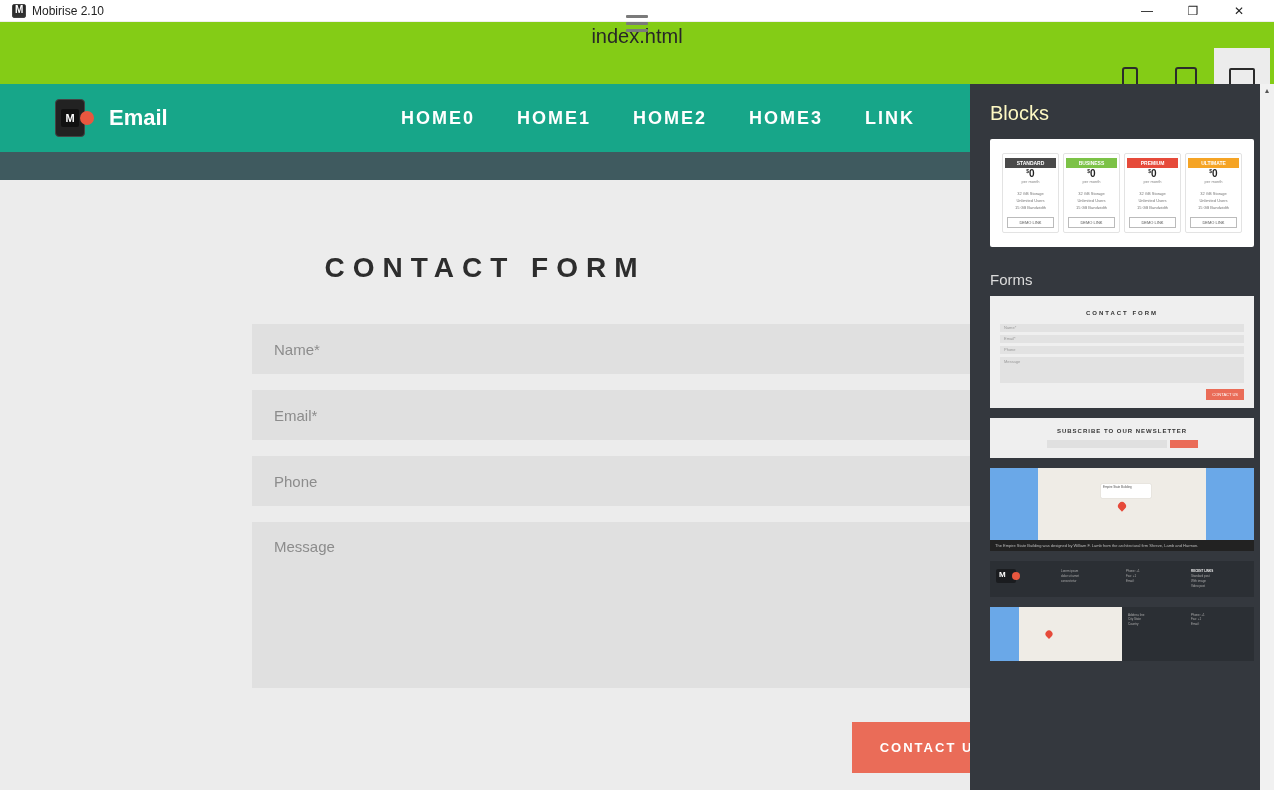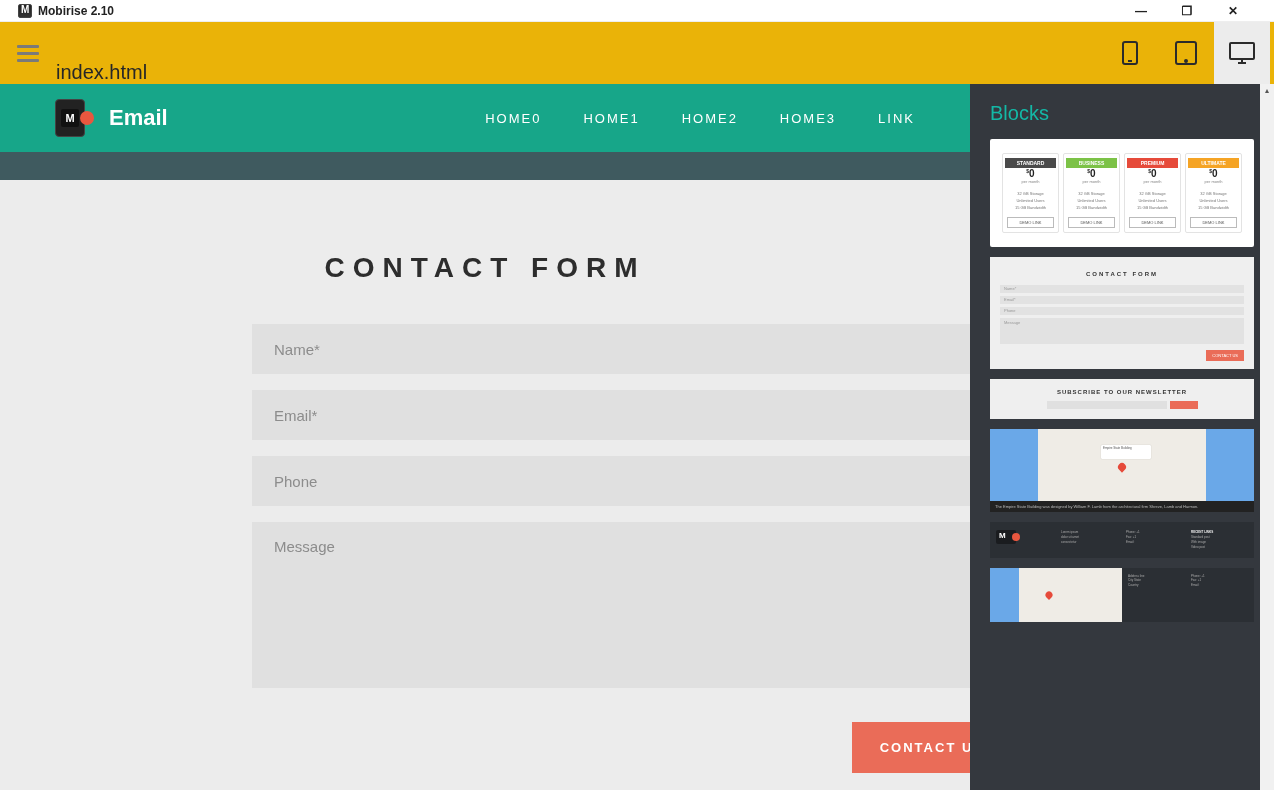--- a/index.html
+++ b/index.html
@@ -1,51 +1,51 @@
 <!DOCTYPE html>
 <html><head>
 <meta charset="utf-8">
 <style>
   * { box-sizing: border-box; margin: 0; padding: 0; }
   html, body { width: 1274px; height: 790px; overflow: hidden; font-family: -apple-system, "Segoe UI", Arial, sans-serif; background: #fff; }
-  .titlebar { height: 22px; display: flex; align-items: center; padding: 0 18px; background: #fff; border-bottom: 1px solid #eee; font-weight: bold; }
+  .titlebar { height: 22px; display: flex; align-items: center; padding: 0 12px; background: #fff; border-bottom: 1px solid #eee; }
   .titlebar .appicon { width: 14px; height: 14px; background: linear-gradient(180deg,#222,#333); border: 1px solid #444; position: relative; margin-right: 6px; border-radius: 2px; }
   .titlebar .appicon::after { content:"M"; position:absolute; left:2px; top:-1px; font-size:10px; color:#fff; font-weight:bold; }
   .titlebar .title { font-size: 12px; color: #222; }
   .titlebar .wbtns { margin-left: auto; display: flex; }
   .titlebar .wbtn { width: 46px; height: 22px; display:flex;align-items:center;justify-content:center; font-size:12px; color:#222; }
-  .toolbar { height: 62px; display: flex; align-items: flex-end; background:#eab308; }
+  .toolbar { height: 62px; display: flex; align-items: center; background:#84cc16;flex-direction:column; }
   .hamburger { width: 56px; height: 62px; display:flex; align-items:center; justify-content:center; cursor:pointer; }
   .hamburger span, .hamburger span::before, .hamburger span::after { display:block; width:22px; height:3px; background:#7a7a7a; border-radius:1px; position:relative; }
   .hamburger span::before,.hamburger span::after{content:"";position:absolute;left:0;}
   .hamburger span::before{top:-7px;} .hamburger span::after{top:7px;}
   .filename { font-size: 20px; color:#272727; }
   .devicebtns { margin-left:auto; margin-right:4px; display:flex; gap:0; }
   .devicebtn { width:56px; height:62px; display:flex; align-items:center; justify-content:center; cursor:pointer; }
   .devicebtn.active { background:#ececec; }
   .devicebtn svg { stroke:#2b2b2b; fill:none; stroke-width:2; }
   .content-row { display:flex; height: calc(790px - 22px - 62px); }
   .preview { width: 970px; height: 100%; overflow:hidden; position:relative; background:#ececec; }
   .site-nav { height: 68px; background:#17a689; display:flex; align-items:center; padding:0 55px 0 55px; gap:14px; }
   .brand-icon { width:30px; height:38px; background:#222; border:1px solid #444; border-radius:4px; position:relative; display:flex;align-items:center;justify-content:center; }
   .brand-icon .m { width:18px; height:18px; background:#111; color:#fff; font-size:11px; font-weight:bold; display:flex;align-items:center;justify-content:center;border-radius:2px; }
   .brand-icon .sun { position:absolute; right:-10px; top:50%; width:14px; height:14px; border-radius:50%; background:#e8573f; transform:translateY(-50%); }
   .brand-text { color:#fff; font-size:22px; font-weight:600; margin-left:10px; }
   .nav-links { margin-left:auto; display:flex; gap:42px; }
-  .nav-links a { color:#fff; font-size:13px; letter-spacing:2px; font-weight:400; text-decoration:none; cursor:pointer; }
+  .nav-links a { color:#fff; font-size:18px; letter-spacing:2px; font-weight:700; text-decoration:none; cursor:pointer; }
   .dark-strip { height: 28px; background:#3f5a5f; }
   .page-body { background:#ececec; padding: 0 0 0 0; position:relative; }
   .form-title { text-align:center; font-size:28px; font-weight:800; letter-spacing:8px; color:#2d2d2d; padding-top:72px; padding-bottom:40px; }
   .form-wrap { margin: 0 0 0 252px; width: 760px; }
   .field { width:100%; height:50px; background:#e0e0e0; border:none; margin-bottom:16px; padding:0 22px; font-size:15px; color:#444; }
   .field::placeholder { color:#8c8c8c; }
   textarea.field { height:166px; padding-top:16px; resize:none; font-family:inherit; }
   .contact-btn { float:right; background:#ea6c58; color:#fff; font-size:13px; font-weight:700; letter-spacing:2px; padding:18px 28px; border:none; cursor:pointer; margin-top:14px; }
   .sidebar { width: 304px; height:100%; background:#34383e; color:#e7e7e7; padding: 0 0 0 0; position:relative; overflow:hidden; }
-  .sidebar-title { font-size:20px; padding:18px 32px 14px 20px; color:#14b8a6; }
+  .sidebar-title { font-size:20px; padding:18px 32px 14px 20px; color:#fef9c3; }
   .sb-section-label { font-size:15px; padding:14px 20px 8px 20px; color:#dcdcdc; }
   .block-thumb { margin: 0 20px 10px 20px; background:#fff; border-radius:2px; padding:6px; cursor:pointer; }
   .pricing-thumb { display:flex; gap:4px; padding:8px 6px; }
   .pcol { flex:1; border:1px solid #e3e3e3; border-radius:2px; padding:4px 2px; text-align:center; }
   .pcol .phead { font-size:5px; font-weight:bold; padding:2px 0; color:#fff; }
   .pcol .pprice { font-size:10px; font-weight:800; color:#222; }
   .pcol .psub { font-size:4px; color:#888; }
   .pcol .plines { margin:6px 0; }
   .pcol .pline { font-size:4px; color:#777; padding:1px 0; }
   .pcol .pbtn { border:1px solid #bbb; font-size:4px; padding:2px 0; margin:2px 2px 0 2px; color:#555; }
@@ -194,20 +194,21 @@
             <div class="plines">
               <div class="pline">32 GB Storage</div>
               <div class="pline">Unlimited Users</div>
               <div class="pline">15 GB Bandwidth</div>
             </div>
             <div class="pbtn">DEMO LINK</div>
           </div>
         </div>
     </div>
 
+    <div class="sb-section-label">Forms</div>
 
     <div class="block-thumb" style="padding:0;">
       <div class="form-thumb">
         <div class="ft-title">CONTACT FORM</div>
         <div class="ft-field">Name*</div>
         <div class="ft-field">Email*</div>
         <div class="ft-field">Phone</div>
         <div class="ft-area">Message</div>
         <div class="ft-btn">CONTACT US</div>
         <div style="clear:both"></div>

